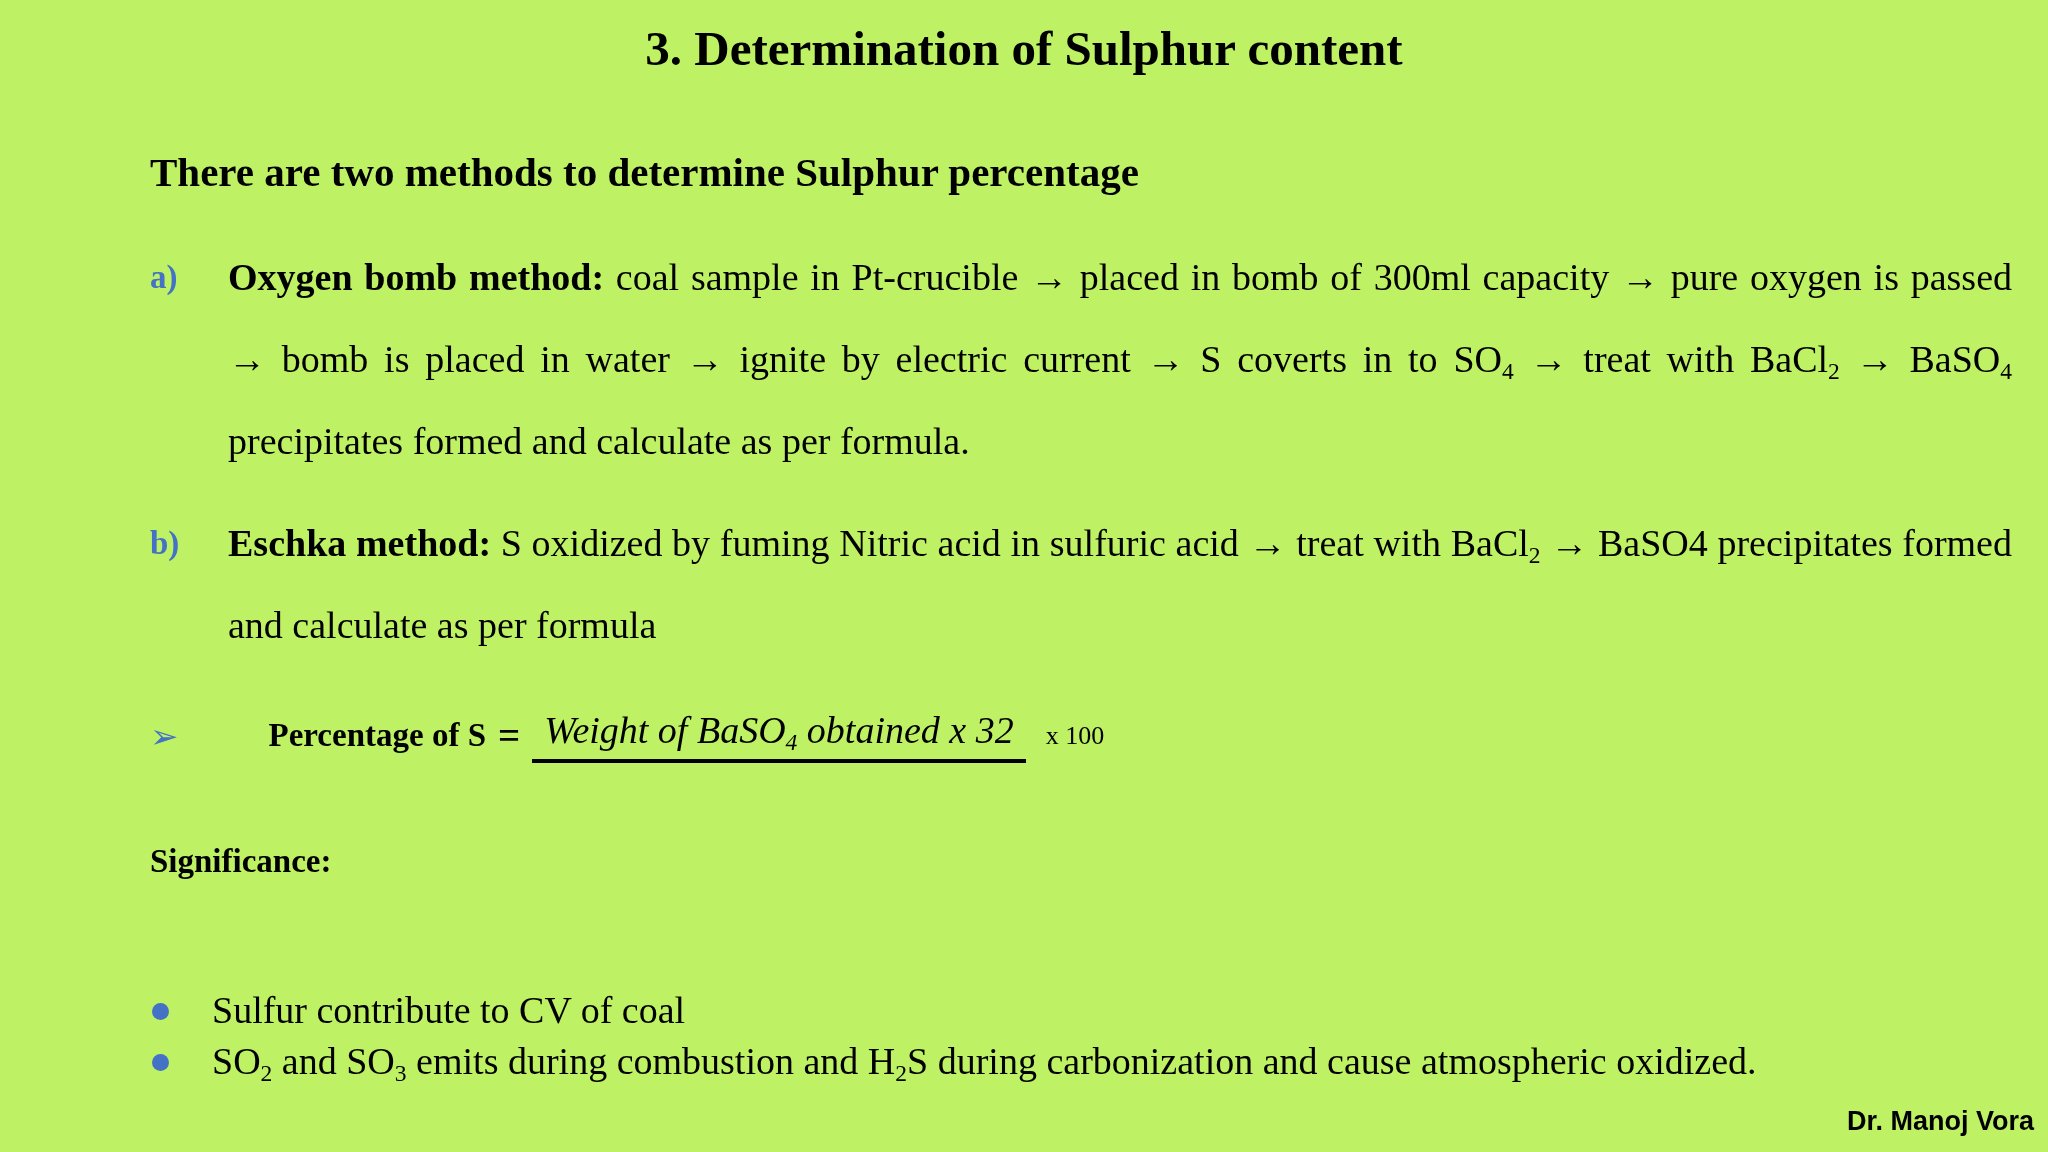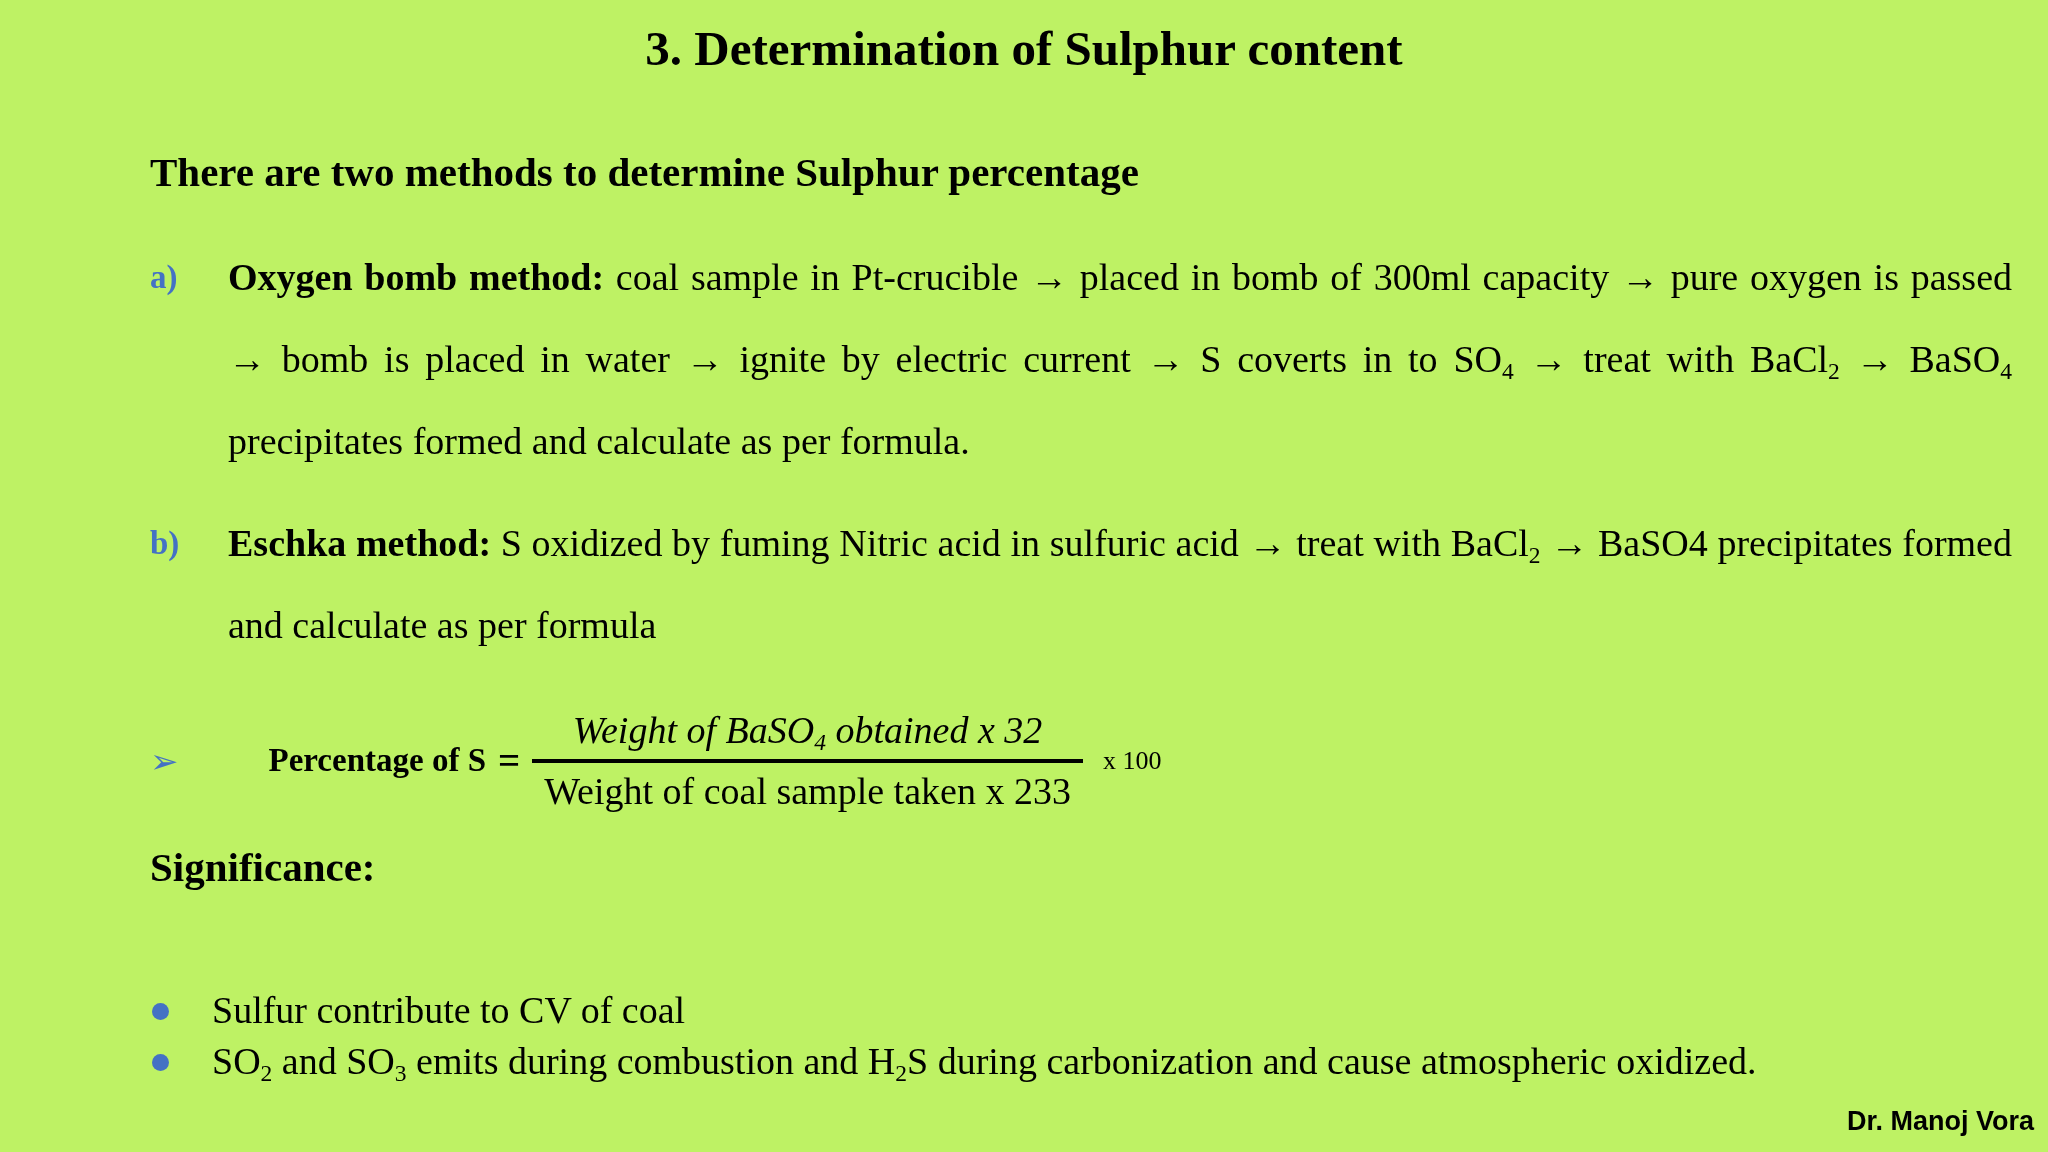--- a/index.html
+++ b/index.html
@@ -52,21 +52,21 @@
   }
   .formula-label { font-weight: bold; font-size: 33px; margin-left: 90px; white-space: nowrap; }
   .formula-eq { font-weight: bold; font-size: 39px; margin: 0 12px 0 12px; }
   .fraction { display: inline-block; text-align: center; font-size: 38px; }
   .fraction .num { padding: 0 12px 7px; border-bottom: 4px solid #000; white-space: nowrap; }
   .fraction .den { padding: 6px 12px 0; white-space: nowrap; }
   .multiplier { font-size: 26px; margin-left: 20px; white-space: nowrap; }
 
   .sig-heading {
     position: absolute; top: 843px; left: 150px;
-    font-size: 41px; font-weight: bold;
+    font-size: 33px; font-weight: bold;
   }
   .bullet { position: absolute; left: 152px; width: 1860px; display: flex; align-items: flex-start; }
   #bullet-1 { top: 979px; }
   #bullet-2 { top: 1030px; }
   .bullet .dot {
     width: 17px; height: 17px; border-radius: 50%;
     background: var(--accent);
     margin-top: 24px; flex: none;
   }
   .bullet .btext { margin-left: 43px; font-size: 38px; line-height: 62px; }
@@ -95,21 +95,20 @@
     <span class="marker">b)</span>
     <div class="mtext"><span class="b">Eschka method: </span><span>S oxidized by fuming Nitric acid in sulfuric acid → treat with BaCl</span><span class="sub">2</span><span> → BaSO4 precipitates formed and calculate as per formula</span></div>
   </div>
 
   <div class="formula-row">
     <span class="arrow-bullet">➢</span>
     <span class="formula-label">Percentage of S</span>
     <span class="formula-eq">=</span>
     <span class="fraction">
       <span class="num" style="display:block;font-style:italic;"><span>Weight of BaSO</span><span class="sub">4</span><span> obtained x 32</span></span>
-      <span class="den" style="display:block;">Weight of coal sample taken x 233</span>
     </span>
     <span class="multiplier">x 100</span>
   </div>
 
   <div class="sig-heading">Significance:</div>
 
   <div class="bullet" id="bullet-1">
     <span class="dot"></span>
     <div class="btext"><span>Sulfur contribute to CV of coal</span></div>
   </div>

